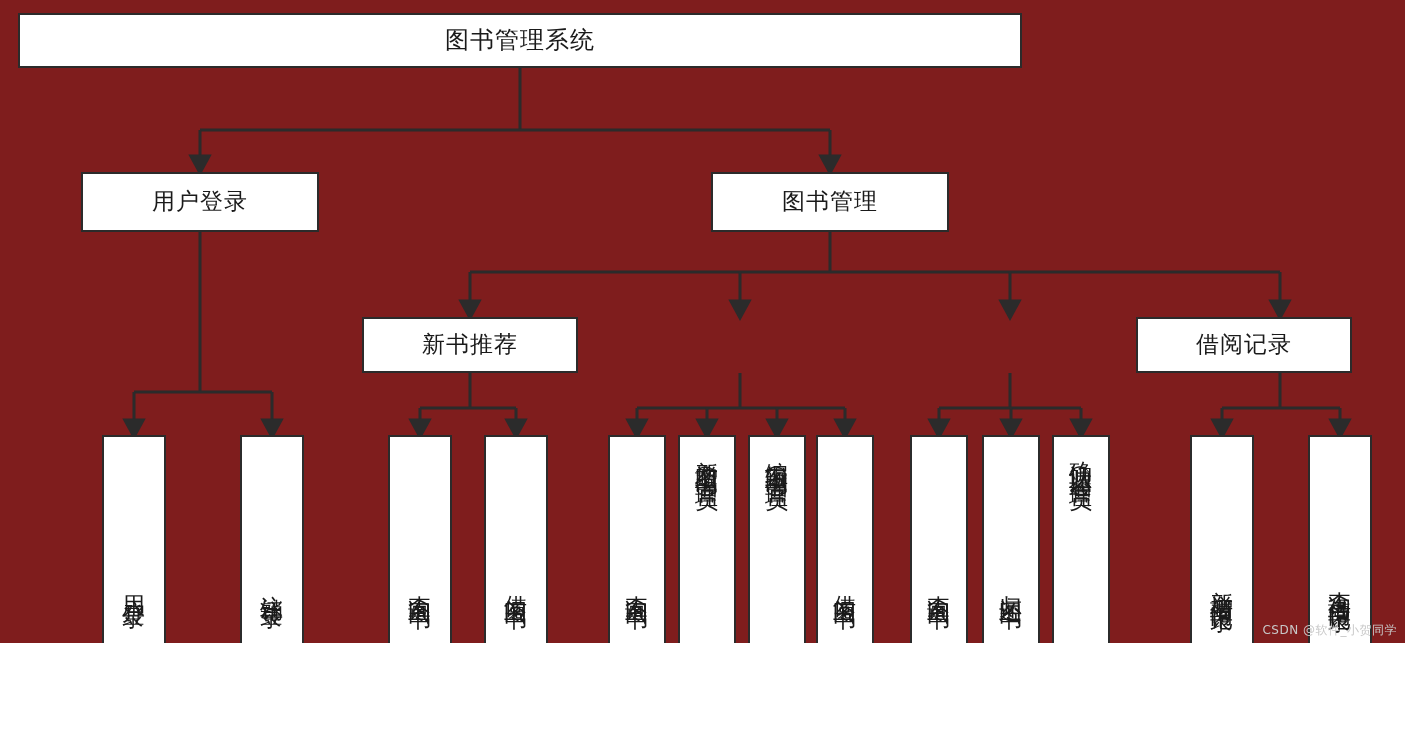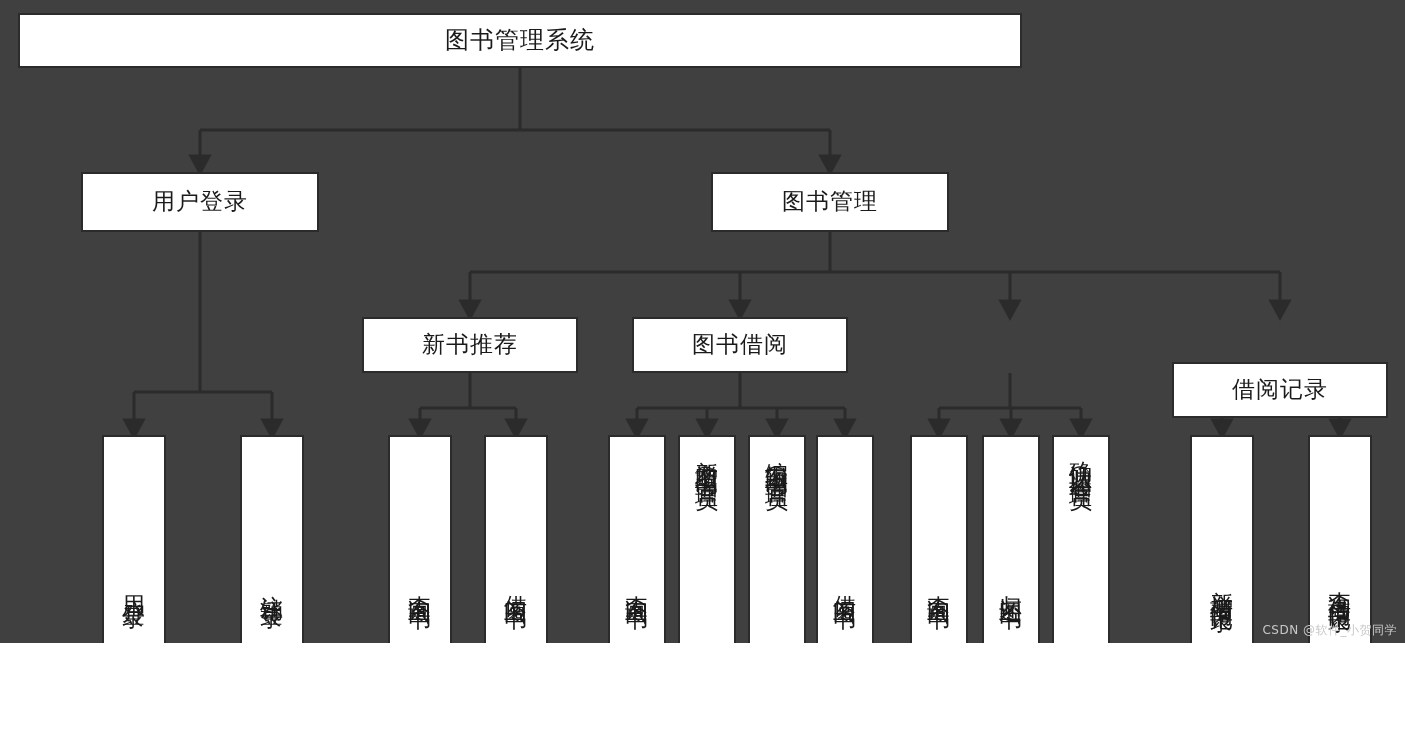--- a/index.html
+++ b/index.html
@@ -8,21 +8,21 @@
     padding: 0;
     background: #ffffff;
   }
   body {
     font-family: "DejaVu Sans", "Liberation Sans", sans-serif;
   }
   #diagram-root {
     position: relative;
     width: 1405px;
     height: 643px;
-    background: #404040;
+    background: #7f1d1d;
     overflow: hidden;
   }
   #edge-layer {
     position: absolute;
     left: 0;
     top: 0;
     width: 1405px;
     height: 747px;
     pointer-events: none;
   }
@@ -156,24 +156,21 @@
   <div class="node horiz" style="left: 81px; top: 172px; width: 238px; height: 60px;">
     <span class="node-label">用户登录</span>
   </div>
   <div class="node horiz" style="left: 711px; top: 172px; width: 238px; height: 60px;">
     <span class="node-label">图书管理</span>
   </div>
 
   <div class="node horiz" style="left: 362px; top: 317px; width: 216px; height: 56px;">
     <span class="node-label">新书推荐</span>
   </div>
-  <div class="node horiz" style="left: 632px; top: 317px; width: 216px; height: 56px;">
-    <span class="node-label">图书借阅</span>
-  </div>
-  <div class="node horiz" style="left: 1172px; top: 317px; width: 216px; height: 56px; margin-top: 45px;">
+  <div class="node horiz" style="left: 1136px; top: 317px; width: 216px; height: 56px;">
     <span class="node-label">借阅记录</span>
   </div>
 
   <div class="node vert centered" style="left: 102px; top: 435px; width: 64px; height: 299px;">
     <span class="node-label">用户登录</span>
   </div>
   <div class="node vert centered" style="left: 240px; top: 435px; width: 64px; height: 299px;">
     <span class="node-label">注销登录</span>
   </div>
   <div class="node vert centered" style="left: 388px; top: 435px; width: 64px; height: 299px;">

